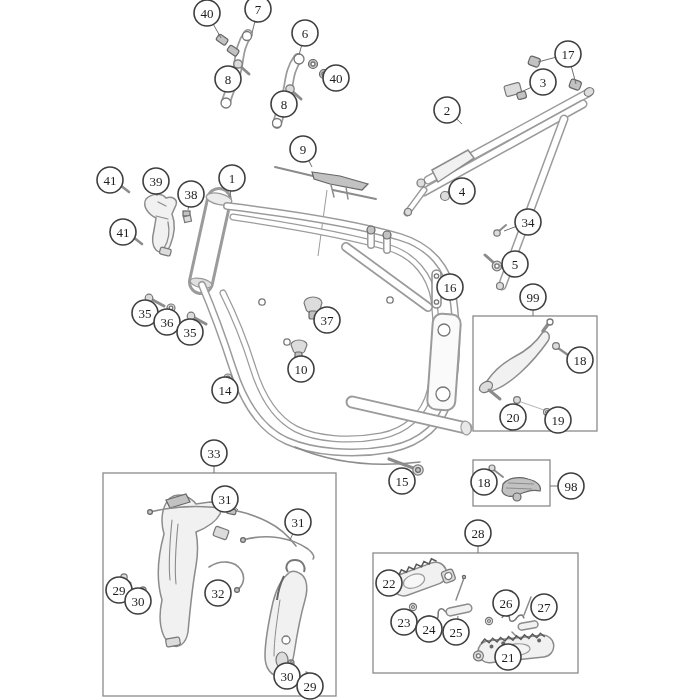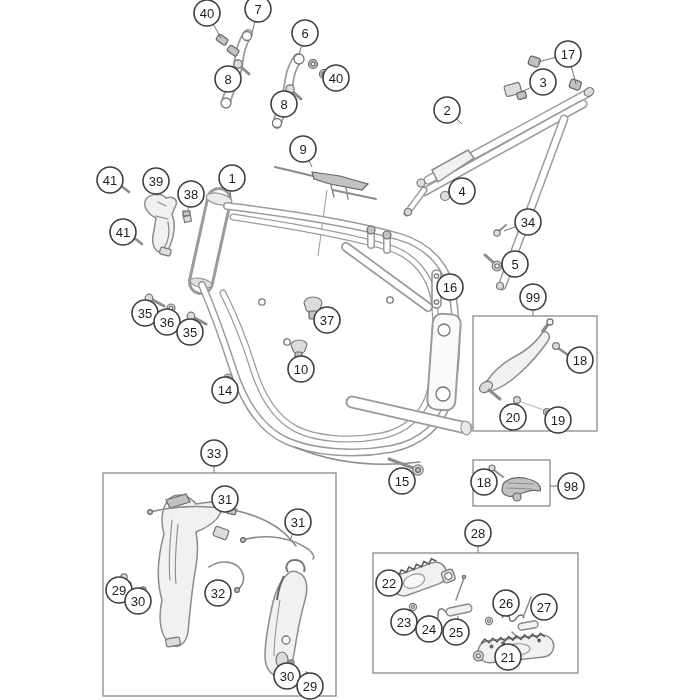--- a/index.html
+++ b/index.html
@@ -1,17 +1,17 @@
 <!DOCTYPE html>
 <html><head>
 <meta charset="utf-8">
 <style>
   html,body{margin:0;padding:0;background:#ffffff;}
   .stage{position:relative;width:700px;height:700px;background:#ffffff;overflow:hidden;
-         font-family:Liberation Sans, sans-serif;}
+         font-family:Liberation Serif, serif;}
   svg{display:block;}
   
   .to{fill:none;stroke:#9b9b9b;stroke-linecap:round;stroke-linejoin:round;}
   .ti{fill:none;stroke:#ffffff;stroke-linecap:round;stroke-linejoin:round;}
   .ln{fill:none;stroke:#8c8c8c;stroke-linecap:round;}
   .fillL{fill:#f1f1f1;stroke:#8c8c8c;stroke-width:1.5;}
   .fillM{fill:#dcdcdc;stroke:#777777;stroke-width:1.2;}
   .fillD{fill:#c2c2c2;stroke:#666666;stroke-width:1.2;}
   .washer{fill:#ffffff;stroke:#777777;stroke-width:1.3;}
   .leader{stroke:#707070;stroke-width:1;fill:none;}

